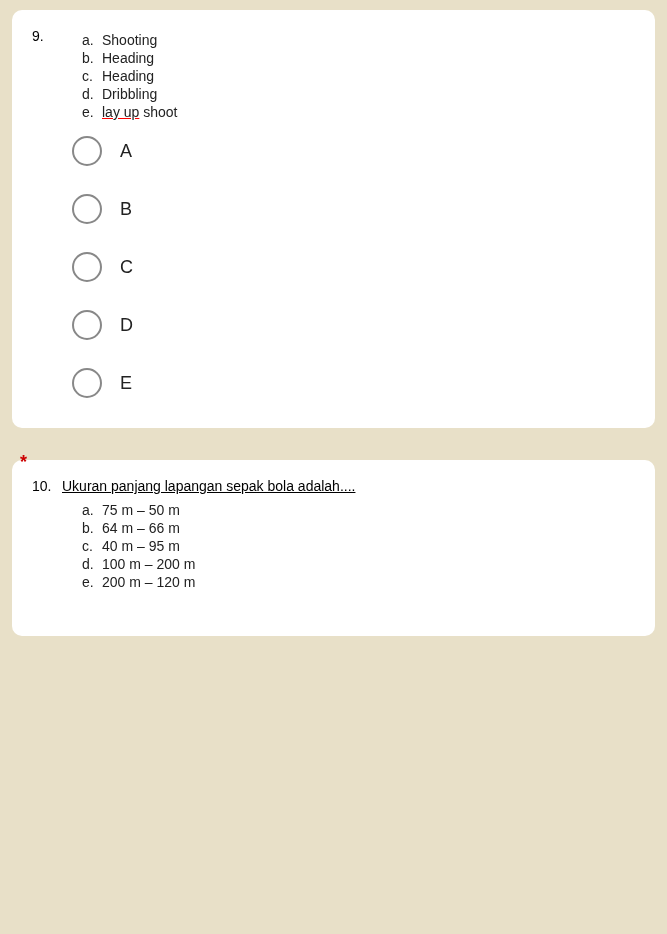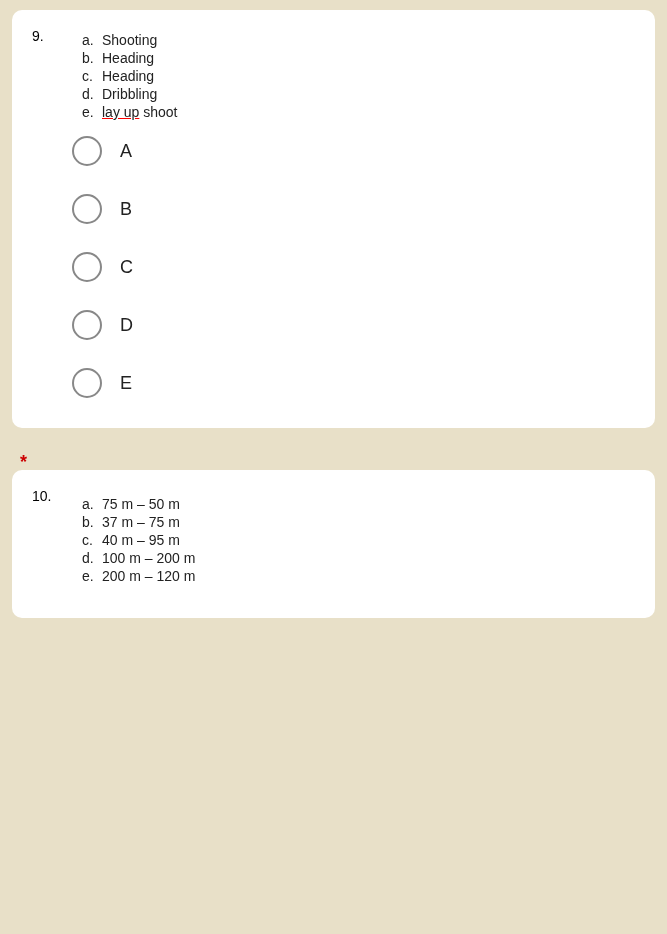--- a/index.html
+++ b/index.html
@@ -80,22 +80,22 @@
     .asterisk {
       color: #cc0000;
       font-size: 18px;
       font-weight: bold;
       margin-top: 4px;
     }
 
     .question-card-2 {
       background-color: #ffffff;
       border-radius: 10px;
-      margin: 12px 12px 10px 12px;
-      padding: 18px 20px 18px 20px;
+      margin: 2px 12px 10px 12px;
+      padding: 18px 20px 30px 20px;
     }
 
     .lay-up {
       text-decoration: underline;
       text-decoration-color: red;
       margin-top: 44px;
       -webkit-text-decoration-color: red;
     }
 
     .q-header {
@@ -176,28 +176,31 @@
 <div class="between-cards">
   <div style="padding: 14px 20px;">
     <span class="asterisk">*</span>
   </div>
 </div>
 
 <div class="question-card-2">
   <div class="q-header">
     <span class="q-number">10.</span>
     <div class="q-content">
+      <p>
+        <span class="underline">Ukuran panjang lapangan sepak bola adalah....</span>
+      </p>
       <ul class="options-list" style="margin-top: 8px;">
         <li>
           <span class="option-label">a.</span>
           <span>75 m – 50 m</span>
         </li>
         <li>
           <span class="option-label">b.</span>
-          <span>37 m – 75 m</span>
+          <span>64 m – 66 m</span>
         </li>
         <li>
           <span class="option-label">c.</span>
           <span>40 m – 95 m</span>
         </li>
         <li>
           <span class="option-label">d.</span>
           <span>100 m – 200 m</span>
         </li>
         <li>

